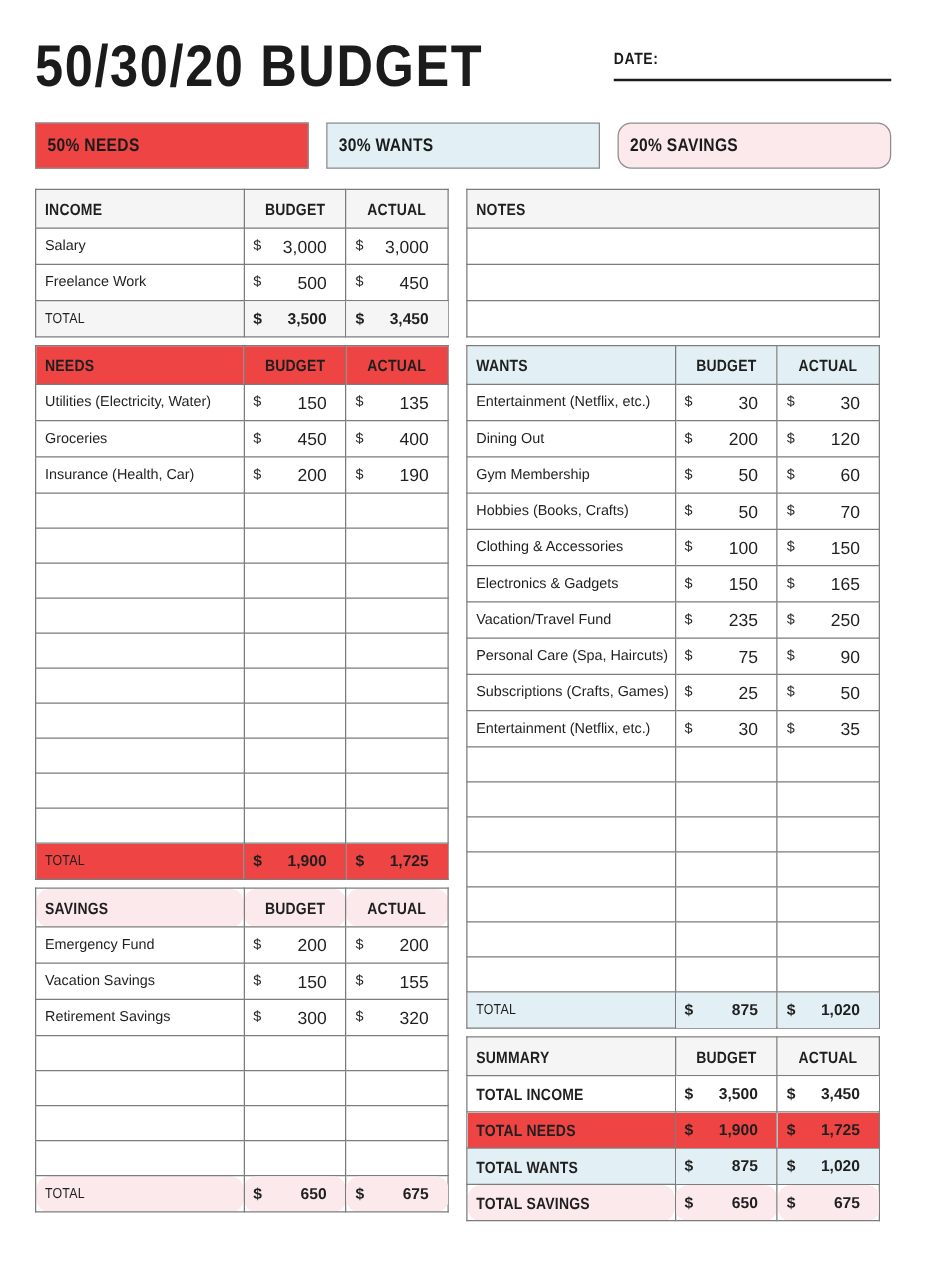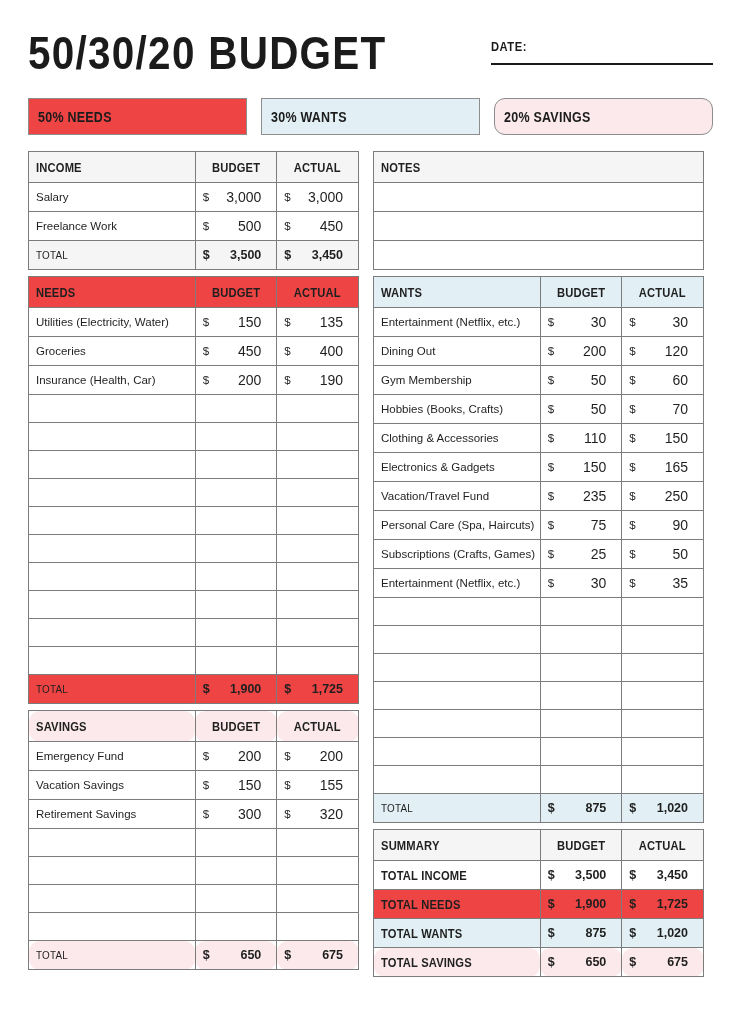--- a/index.html
+++ b/index.html
@@ -531,21 +531,21 @@
               </td>
               <td class="money">
                 <span class="dollar">$</span>
                 <span class="amt">70</span>
               </td>
             </tr>
             <tr>
               <td>Clothing &amp; Accessories</td>
               <td class="money">
                 <span class="dollar">$</span>
-                <span class="amt">110</span>
+                <span class="amt">100</span>
               </td>
               <td class="money">
                 <span class="dollar">$</span>
                 <span class="amt">150</span>
               </td>
             </tr>
             <tr>
               <td>Electronics &amp; Gadgets</td>
               <td class="money">
                 <span class="dollar">$</span>

